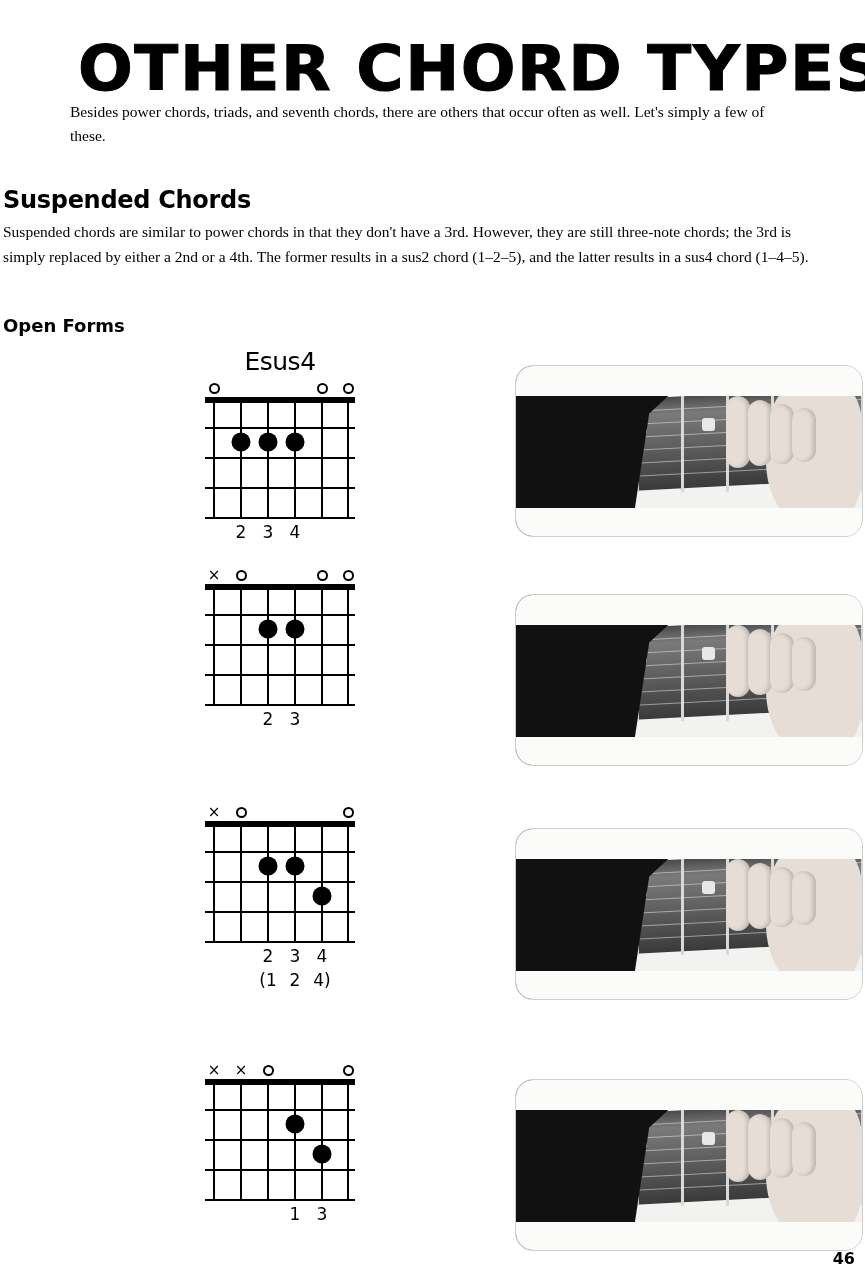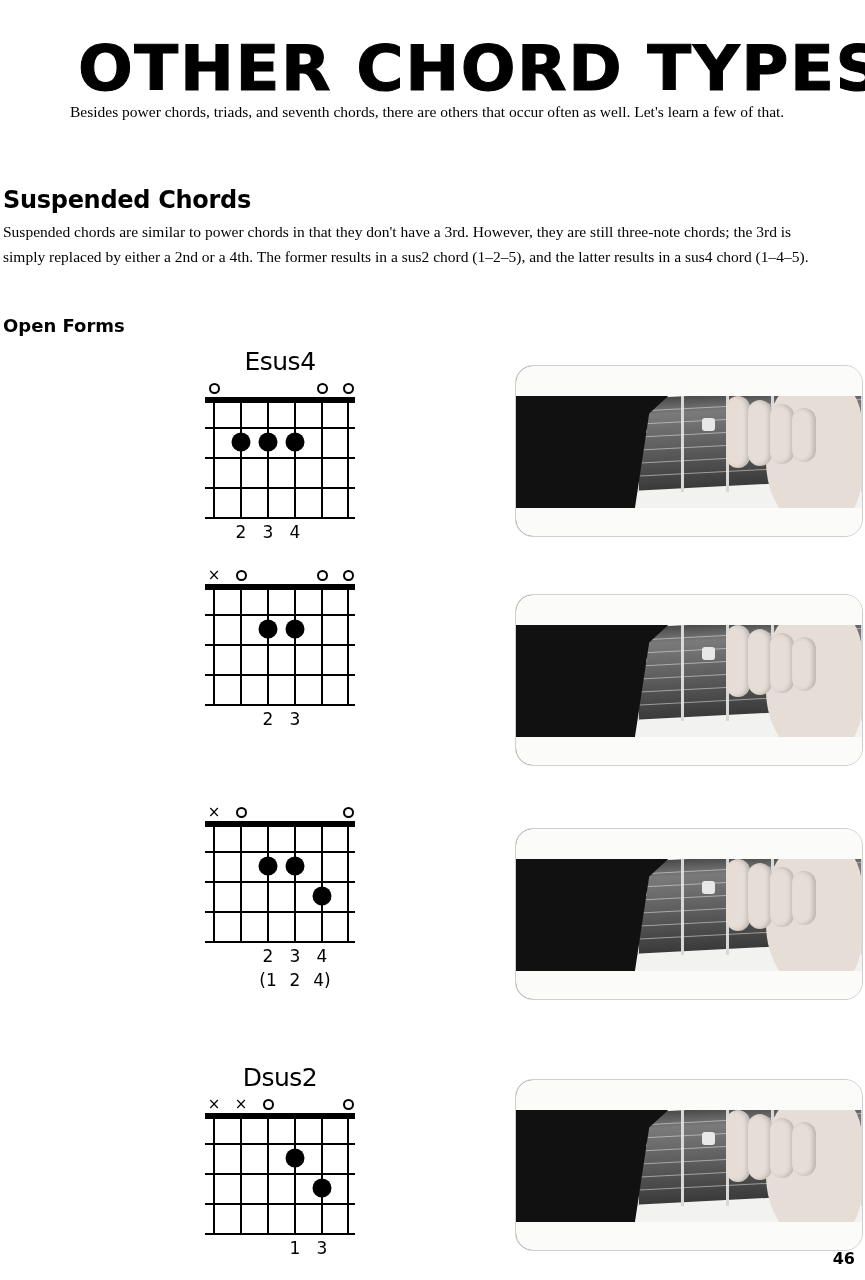--- a/index.html
+++ b/index.html
@@ -259,21 +259,21 @@
     font-family: "DejaVu Sans", sans-serif;
     font-weight: bold;
     font-size: 16px;
   }
 </style>
 </head>
 <body>
 
 <h1 class="page-title">OTHER CHORD TYPES</h1>
 
-<p class="intro">Besides power chords, triads, and seventh chords, there are others that occur often as well. Let's learn a few of that.</p>
+<p class="intro">Besides power chords, triads, and seventh chords, there are others that occur often as well. Let's simply a few of these.</p>
 
 <h2 class="section-head">Suspended Chords</h2>
 
 <p class="section-body">Suspended chords are similar to power chords in that they don't have a 3rd. However, they are still three-note chords; the 3rd is simply replaced by either a 2nd or a 4th. The former results in a sus2 chord (1–2–5), and the latter results in a sus4 chord (1–4–5).</p>
 
 <h3 class="sub-head">Open Forms</h3>
 
 <div id="chord-area">
     <div class="chord-block" style="top: 347px;">
       <div class="chord-name">Esus4</div>
@@ -364,21 +364,20 @@
           <span style="left: 117px;">4</span>
         </div>
         <div class="fingering-alt">
           <span style="left: 63px;">(1</span>
           <span style="left: 90px;">2</span>
           <span style="left: 117px;">4)</span>
         </div>
       </div>
     </div>
     <div class="chord-block" style="top: 1063px;">
-      <div class="chord-name">Dsus2</div>
       <div class="diagram">
         <div class="markers">
           <span style="left: 9px;">×</span>
           <span style="left: 36px;">×</span>
           <span class="open-dot" style="left: 63px;"></span>
           <span class="open-dot" style="left: 143px;"></span>
         </div>
         <div class="grid">
           <div class="nut"></div>
           <div class="fret" style="top: 30px;"></div>

